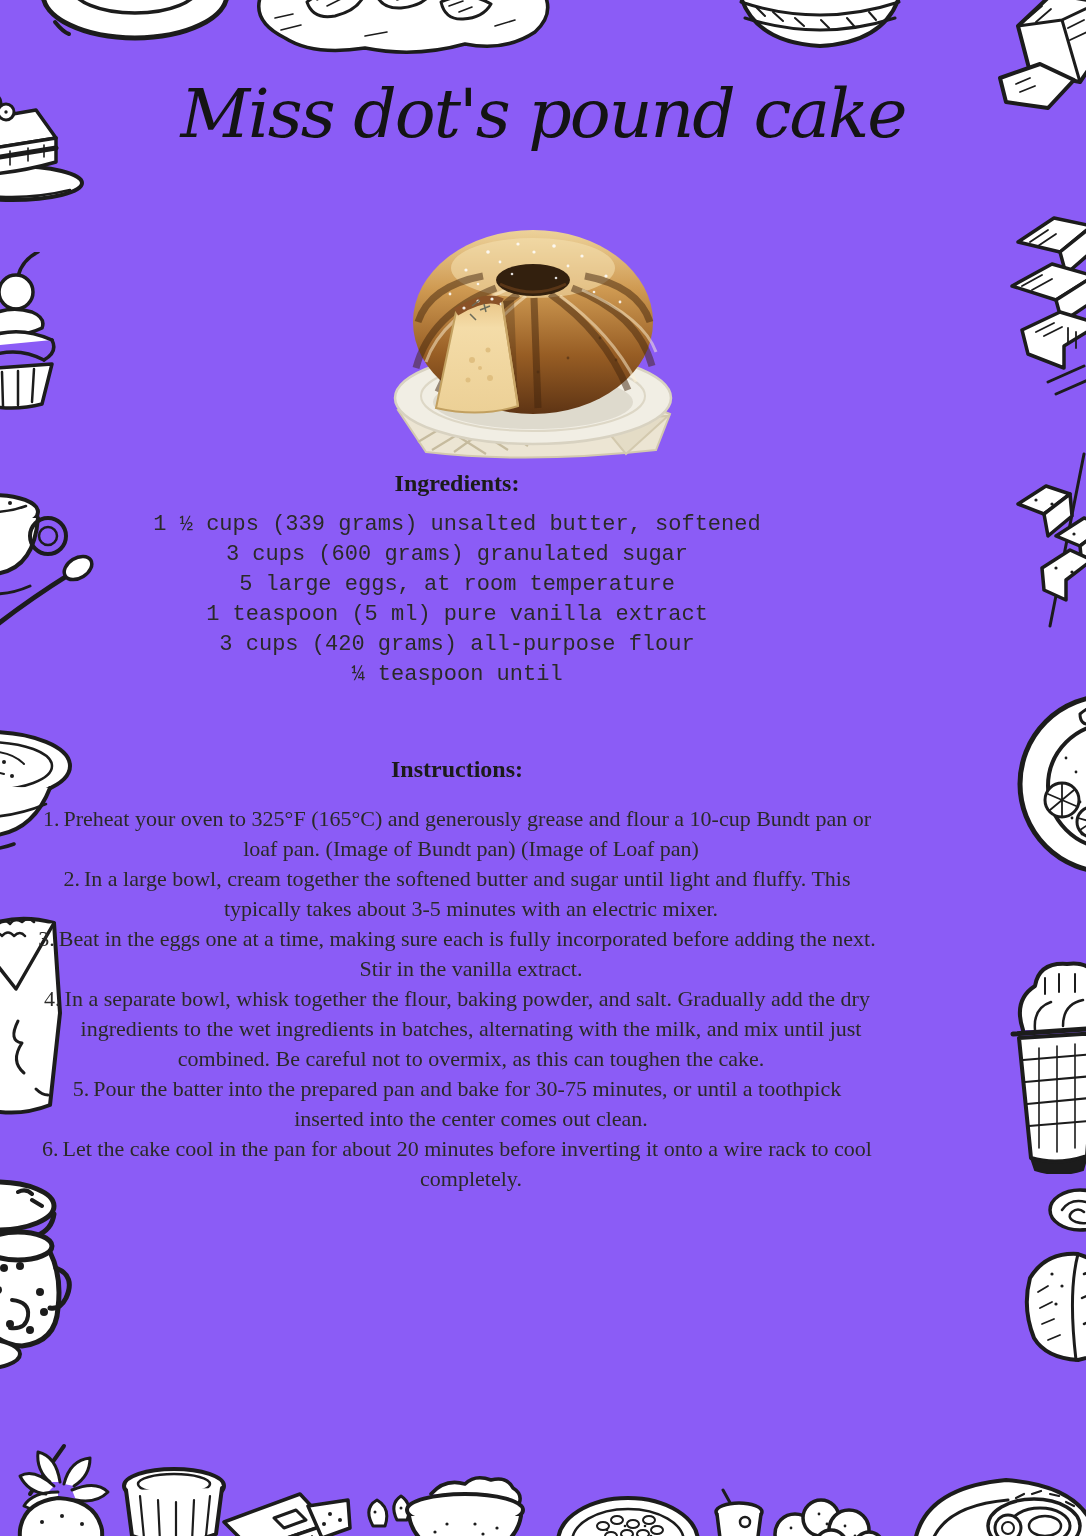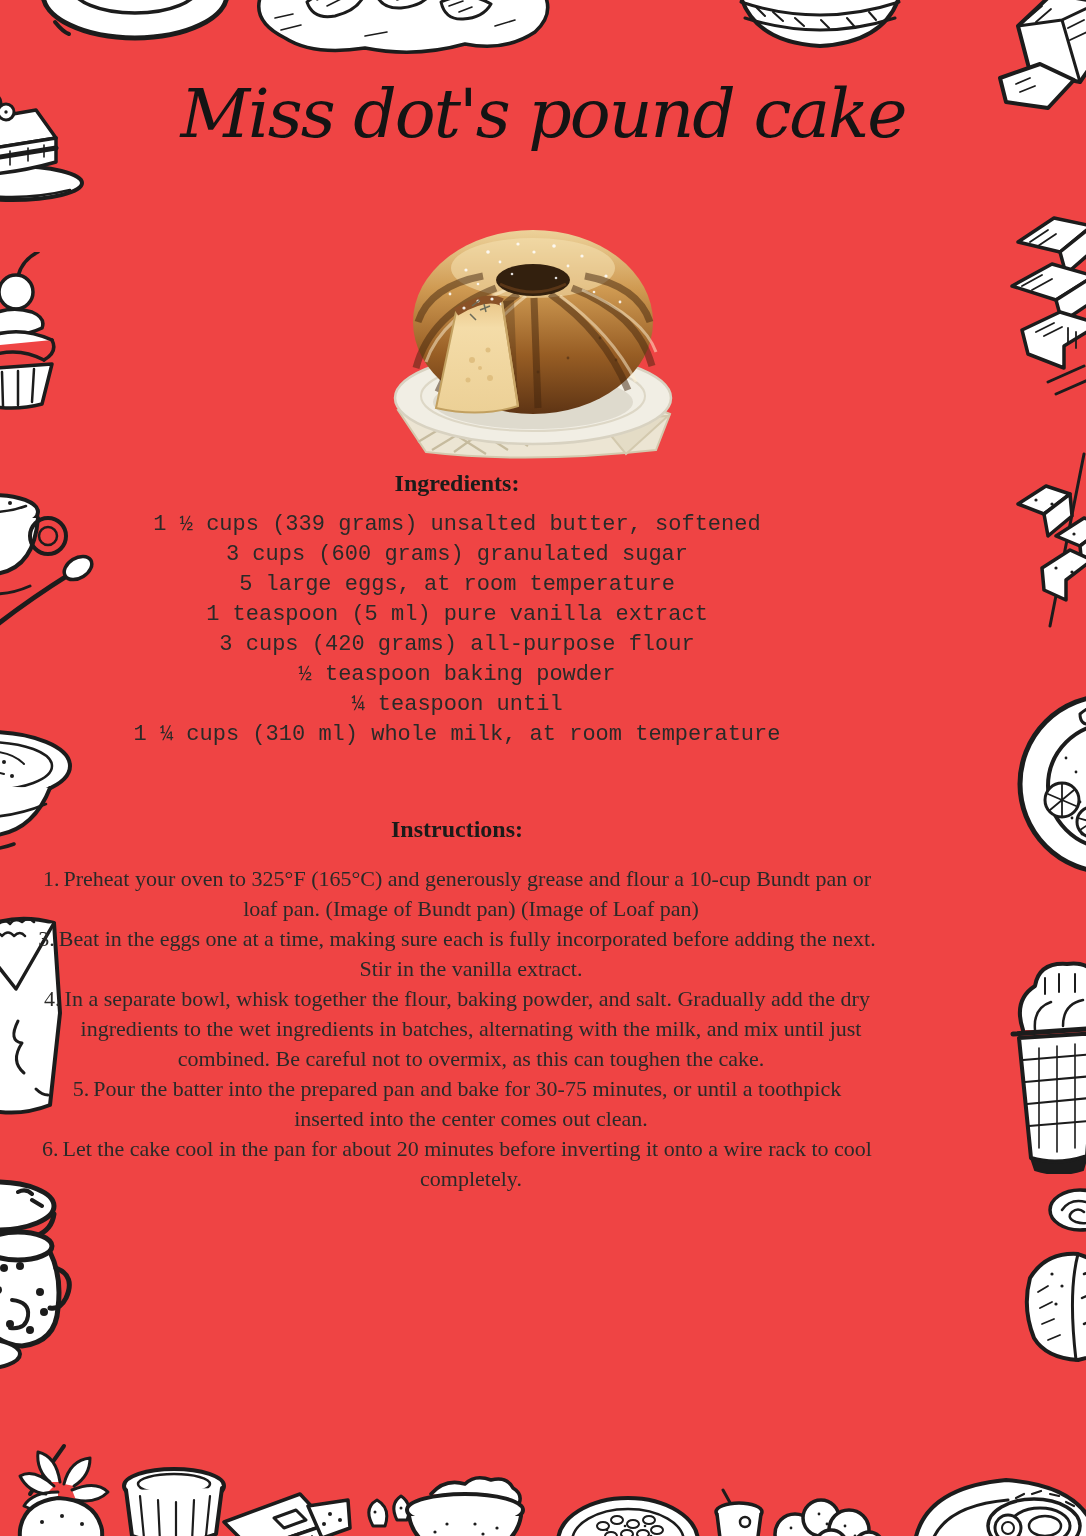--- a/index.html
+++ b/index.html
@@ -1,18 +1,18 @@
 <!DOCTYPE html>
 <html><head>
 <meta charset="utf-8">
 <style>
   html,body { margin:0; padding:0; background:#ffffff; }
   .page {
     position:relative; width:1086px; height:1536px; overflow:hidden;
-    background:#ef4444; color:#262624;
+    background:#8b5cf6; color:#262624;
     font-family:"Liberation Serif", serif;
   }
   .deco { position:absolute; line-height:0; }
   .deco svg { stroke:#1c1c1c; stroke-linecap:round; stroke-linejoin:round; fill:none; }
   .page-title {
     position:absolute; top:74px; left:0; right:0; margin:0;
     text-align:center; font-family:"DejaVu Serif", serif;
     font-style:italic; font-weight:400; font-size:68px; letter-spacing:-2px;
     color:#141414;
   }
@@ -540,28 +540,27 @@
 
   <div class="recipe-col">
 
     <h2 class="section-heading">Ingredients:</h2>
     <div>
       <div class="ing-line">1 ½ cups (339 grams) unsalted butter, softened</div>
       <div class="ing-line">3 cups (600 grams) granulated sugar</div>
       <div class="ing-line">5 large eggs, at room temperature</div>
       <div class="ing-line">1 teaspoon (5 ml) pure vanilla extract</div>
       <div class="ing-line">3 cups (420 grams) all-purpose flour</div>
-      <div class="ing-line">½ teaspoon baking powder</div>
       <div class="ing-line">¼ teaspoon until</div>
-      <div class="ing-line">1 ¼ cups (310 ml) whole milk, at room temperature</div>
     </div>
 
     <h2 class="section-heading instructions-heading">Instructions:</h2>
     <div class="steps">
       <div class="step"><span class="step-num">1.</span><span>Preheat your oven to 325°F (165°C) and generously grease and flour a 10-cup Bundt pan or loaf pan. (Image of Bundt pan) (Image of Loaf pan)</span></div>
+      <div class="step"><span class="step-num">2.</span><span>In a large bowl, cream together the softened butter and sugar until light and fluffy. This typically takes about 3-5 minutes with an electric mixer.</span></div>
       <div class="step"><span class="step-num">3.</span><span>Beat in the eggs one at a time, making sure each is fully incorporated before adding the next. Stir in the vanilla extract.</span></div>
       <div class="step"><span class="step-num">4.</span><span>In a separate bowl, whisk together the flour, baking powder, and salt. Gradually add the dry ingredients to the wet ingredients in batches, alternating with the milk, and mix until just combined. Be careful not to overmix, as this can toughen the cake.</span></div>
       <div class="step"><span class="step-num">5.</span><span>Pour the batter into the prepared pan and bake for 30-75 minutes, or until a toothpick inserted into the center comes out clean.</span></div>
       <div class="step"><span class="step-num">6.</span><span>Let the cake cool in the pan for about 20 minutes before inverting it onto a wire rack to cool completely.</span></div>
     </div>
 
   </div>
 </div>
 
 </body></html>

